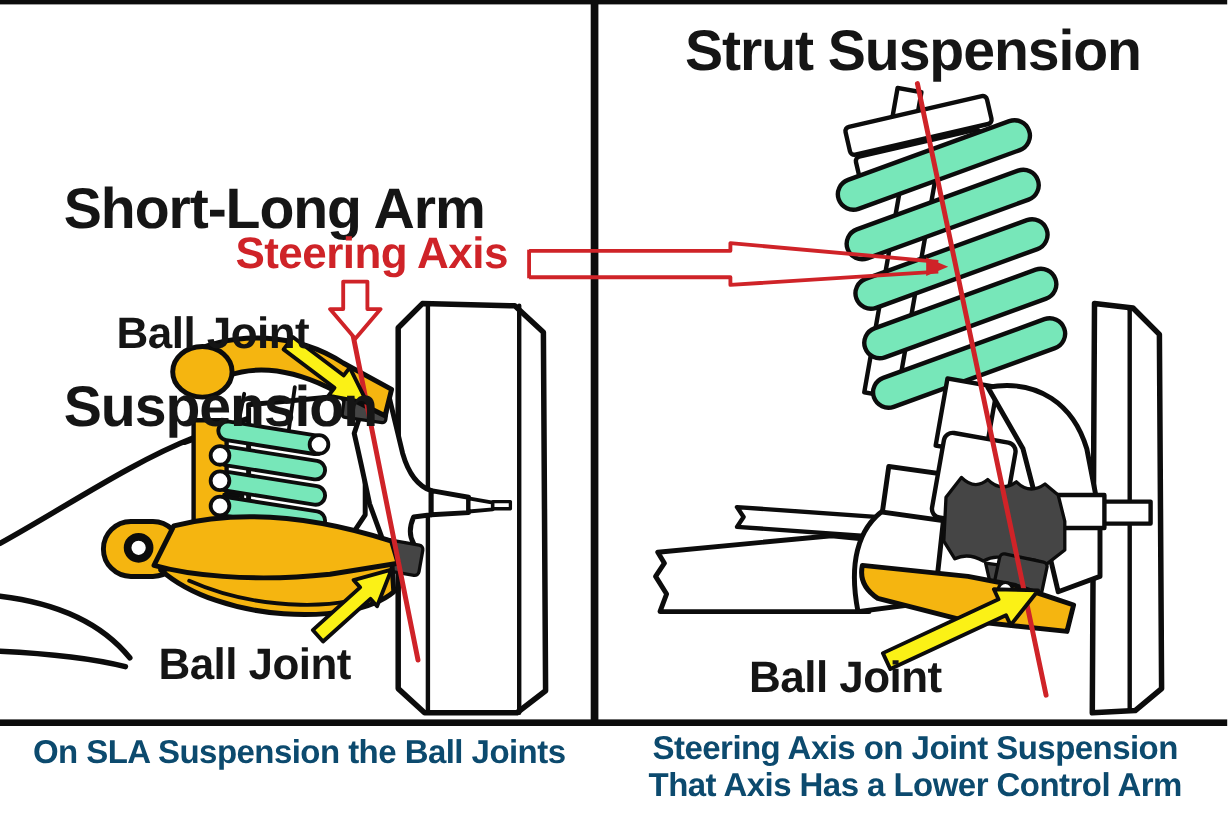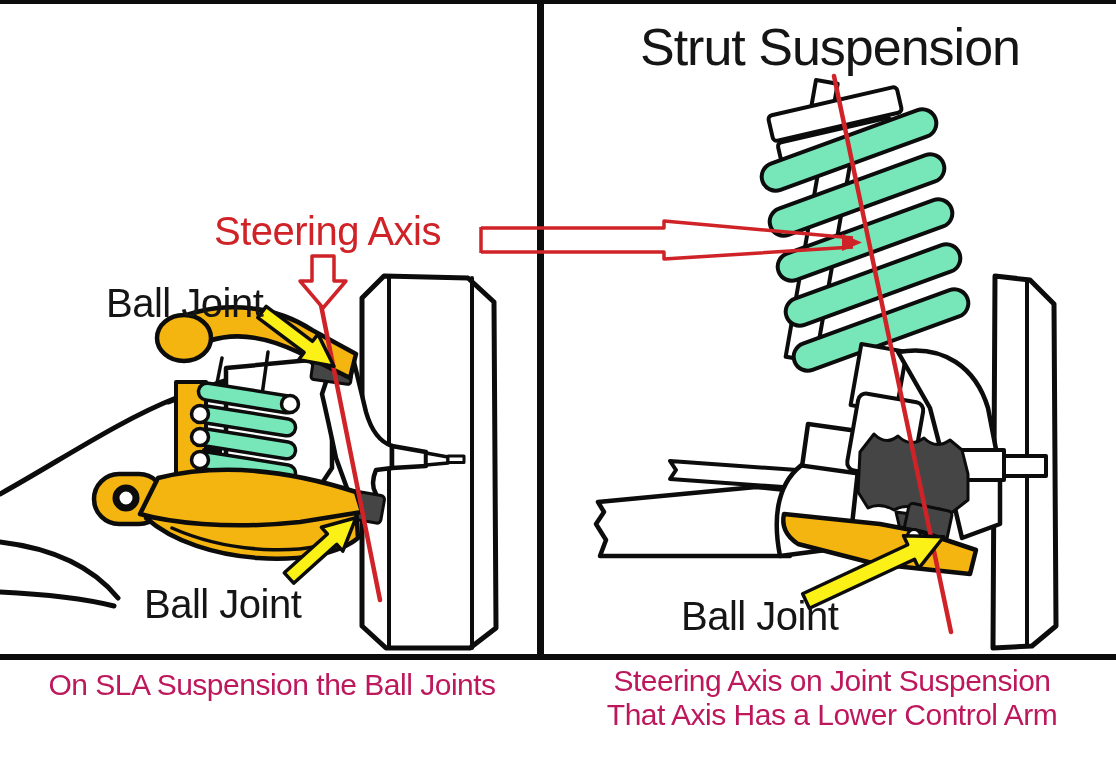--- a/index.html
+++ b/index.html
@@ -1,27 +1,27 @@
 <!DOCTYPE html>
 <html><head>
 <meta charset="utf-8">
 <style>
   html,body{margin:0;padding:0;background:#ffffff;}
   #page{position:relative;width:1116px;height:760px;background:#ffffff;overflow:hidden;
         font-family:"Liberation Sans",sans-serif;}
   #art{position:absolute;left:0;top:0;width:1116px;height:760px;}
-  .lbl{position:absolute;font-weight:400;color:#151515;white-space:pre;line-height:1.05;}
+  .lbl{position:absolute;font-weight:700;color:#151515;white-space:pre;line-height:1.05;}
   .title-left{left:58px;top:40px;font-size:52px;line-height:60px;letter-spacing:-1px;}
   .title-right{left:550px;top:20px;width:560px;text-align:center;font-size:52px;letter-spacing:-1px;}
   .steering-axis{left:214px;top:210px;font-size:40px;color:#cf2328;letter-spacing:-0.5px;text-align:center;}
   .bj{font-size:40px;letter-spacing:-0.5px;margin-top:20px;}
   .bj-upper{left:106px;top:262px;}
   .bj-lower{left:144px;top:563px;}
   .bj-strut{left:681px;top:575px;}
-  .caption{position:absolute;font-weight:400;font-size:30px;line-height:34px;color:#be185d;text-align:center;letter-spacing:-0.5px;}
+  .caption{position:absolute;font-weight:700;font-size:30px;line-height:34px;color:#0c4a6e;text-align:center;letter-spacing:-0.5px;}
   .caption-left{left:0;top:668px;width:544px;}
   .caption-right{left:552px;top:664px;width:560px;}
 </style>
 </head>
 <body>
 
 <div id="page">
 
 <svg id="art" viewBox="0 0 1116 760" xmlns="http://www.w3.org/2000/svg">
 
@@ -158,20 +158,24 @@
     <path d="M 842 234 L 862 242.5 L 842 251 Z" fill="#cf2328" stroke="none"></path>
   </g>
 
   <g stroke="#0c0c0c" stroke-width="3.5" fill="#fbf116" stroke-linejoin="round">
     <path d="M 0 -7 L 58 -7 L 58 -16 L 90 0 L 58 16 L 58 7 L 0 7 Z" transform="translate(262,312) rotate(37)"></path>
     <path d="M 0 -7 L 58 -7 L 58 -16 L 90 0 L 58 16 L 58 7 L 0 7 Z" transform="translate(289,578) rotate(-42)"></path>
     <path d="M 0 -8 L 116 -8 L 116 -18 L 152 0 L 116 18 L 116 8 L 0 8 Z" transform="translate(806,601) rotate(-25)"></path>
   </g>
 </svg>
 
+  <div class="lbl title-left">
+    <div>Short-Long Arm</div>
+    <div>Suspension</div>
+  </div>
 
   <div class="lbl title-right">Strut Suspension</div>
 
   <div class="lbl steering-axis">Steering Axis</div>
 
   <div class="lbl bj bj-upper">Ball Joint</div>
   <div class="lbl bj bj-lower">Ball Joint</div>
   <div class="lbl bj bj-strut">Ball Joint</div>
 
   <div class="caption caption-left">

